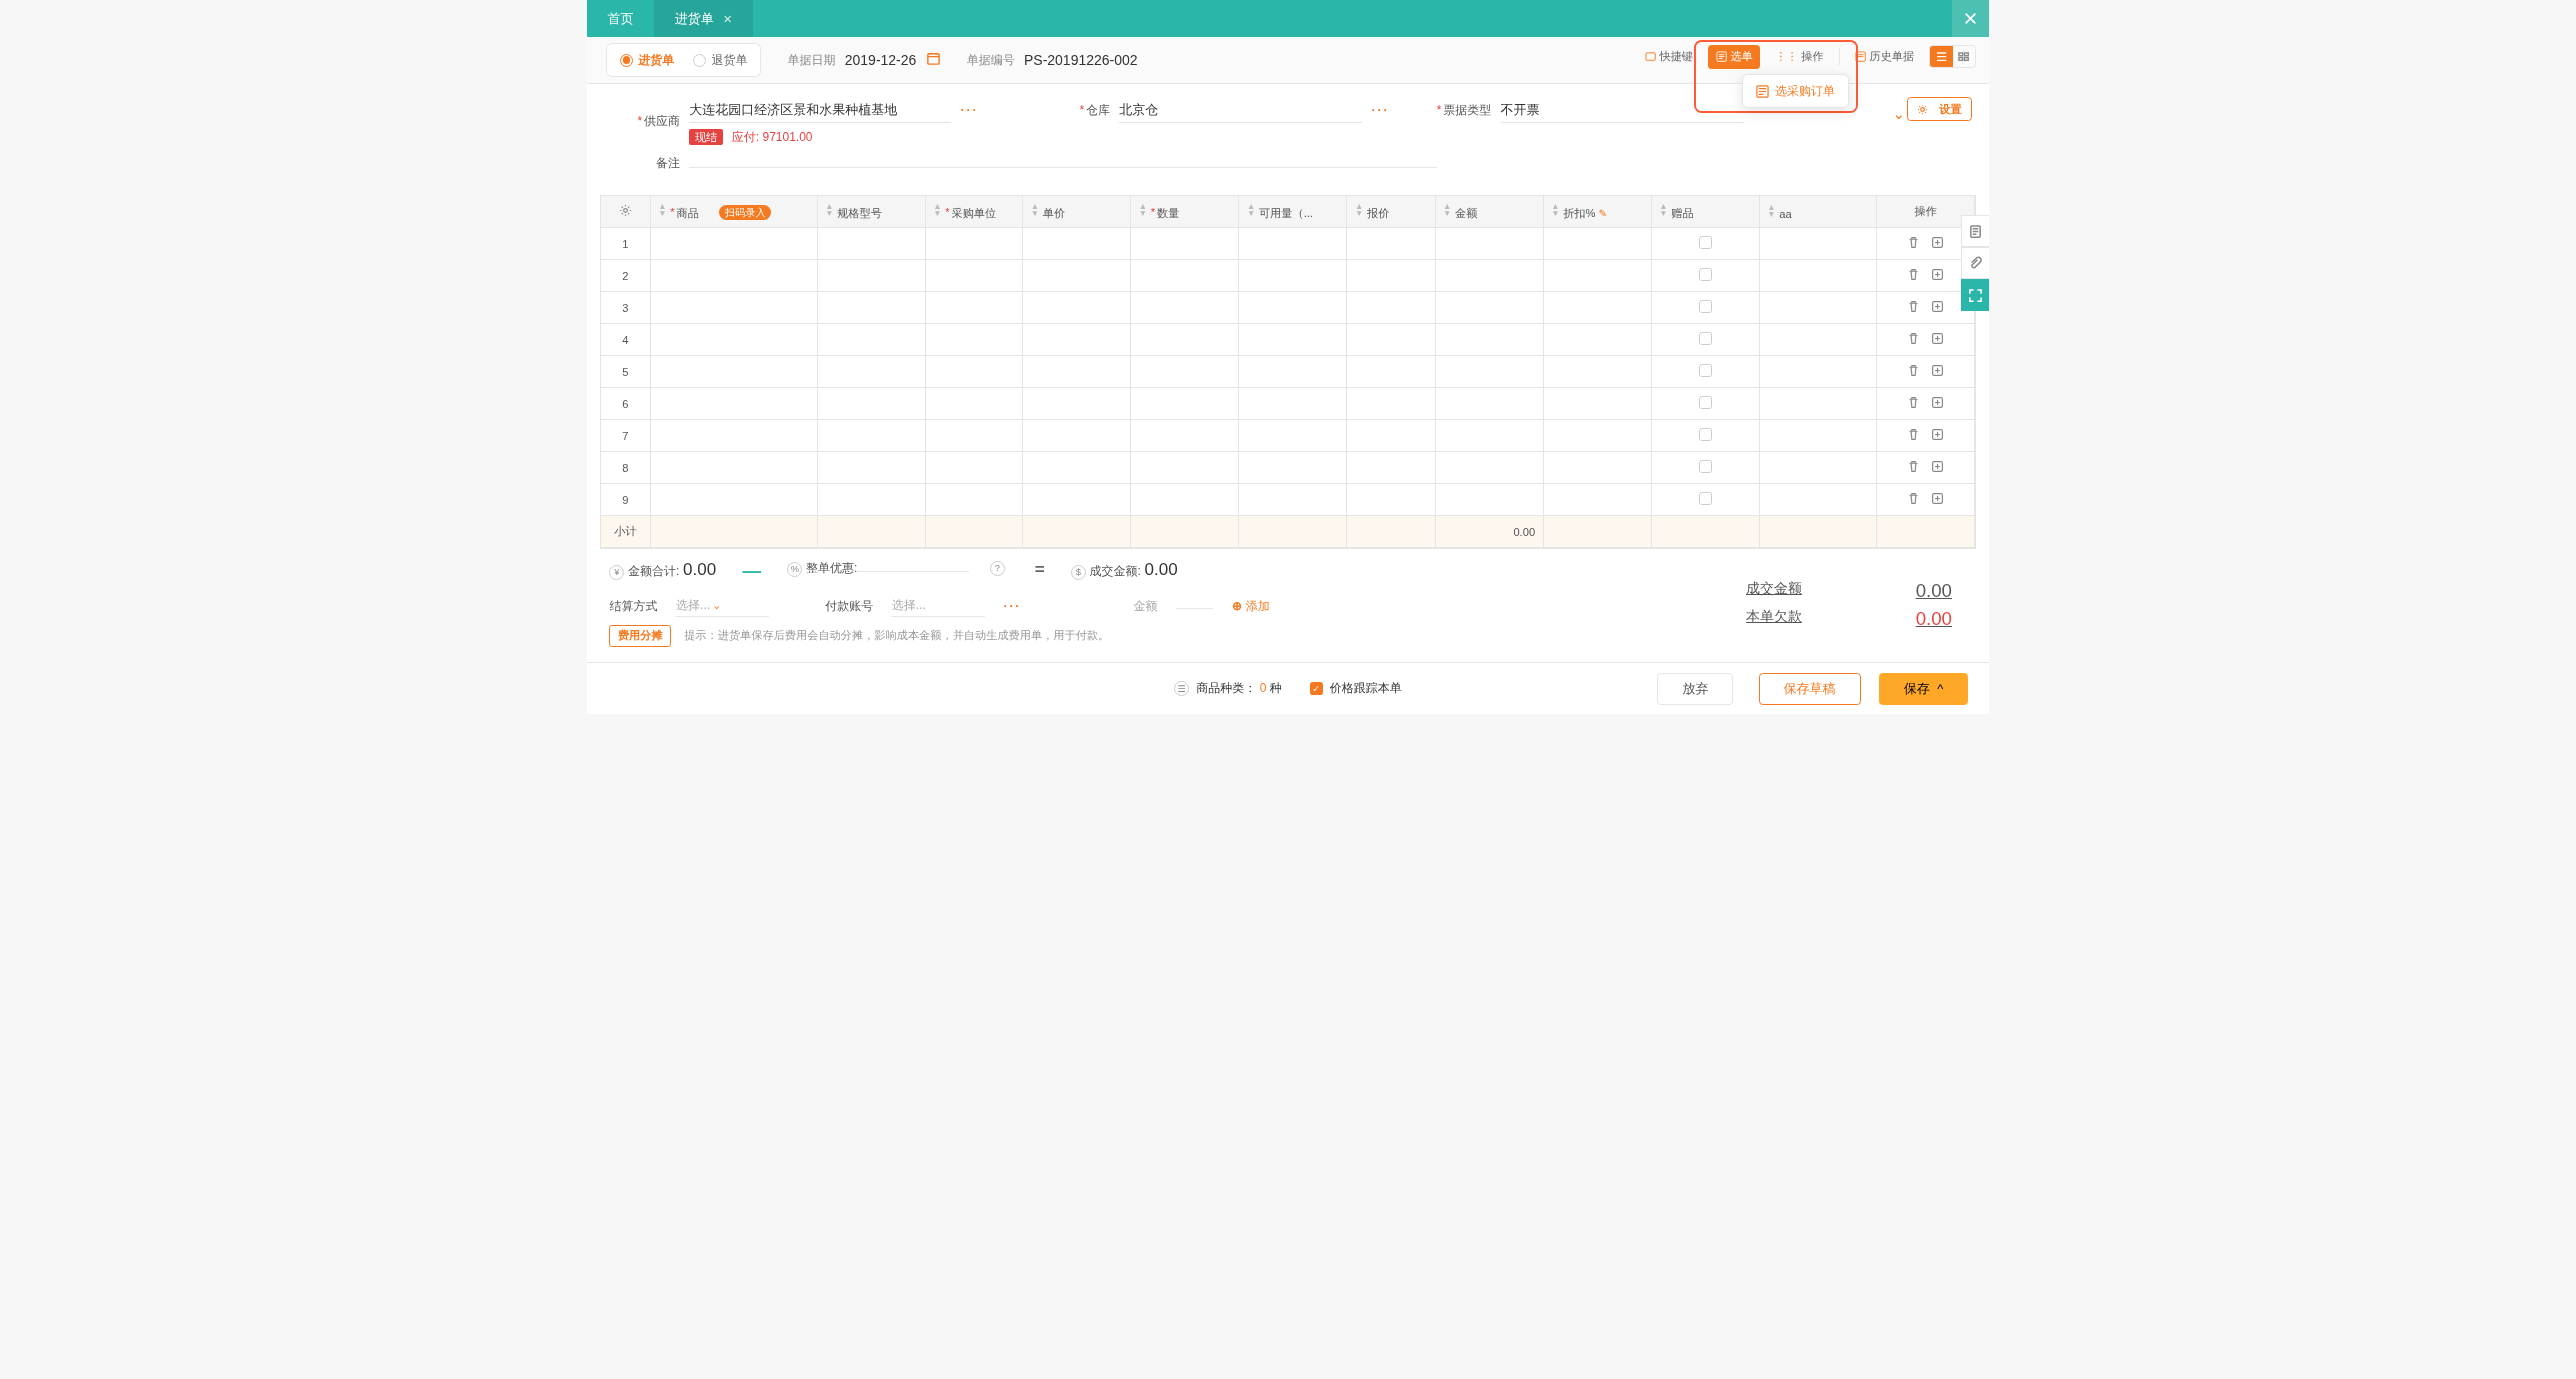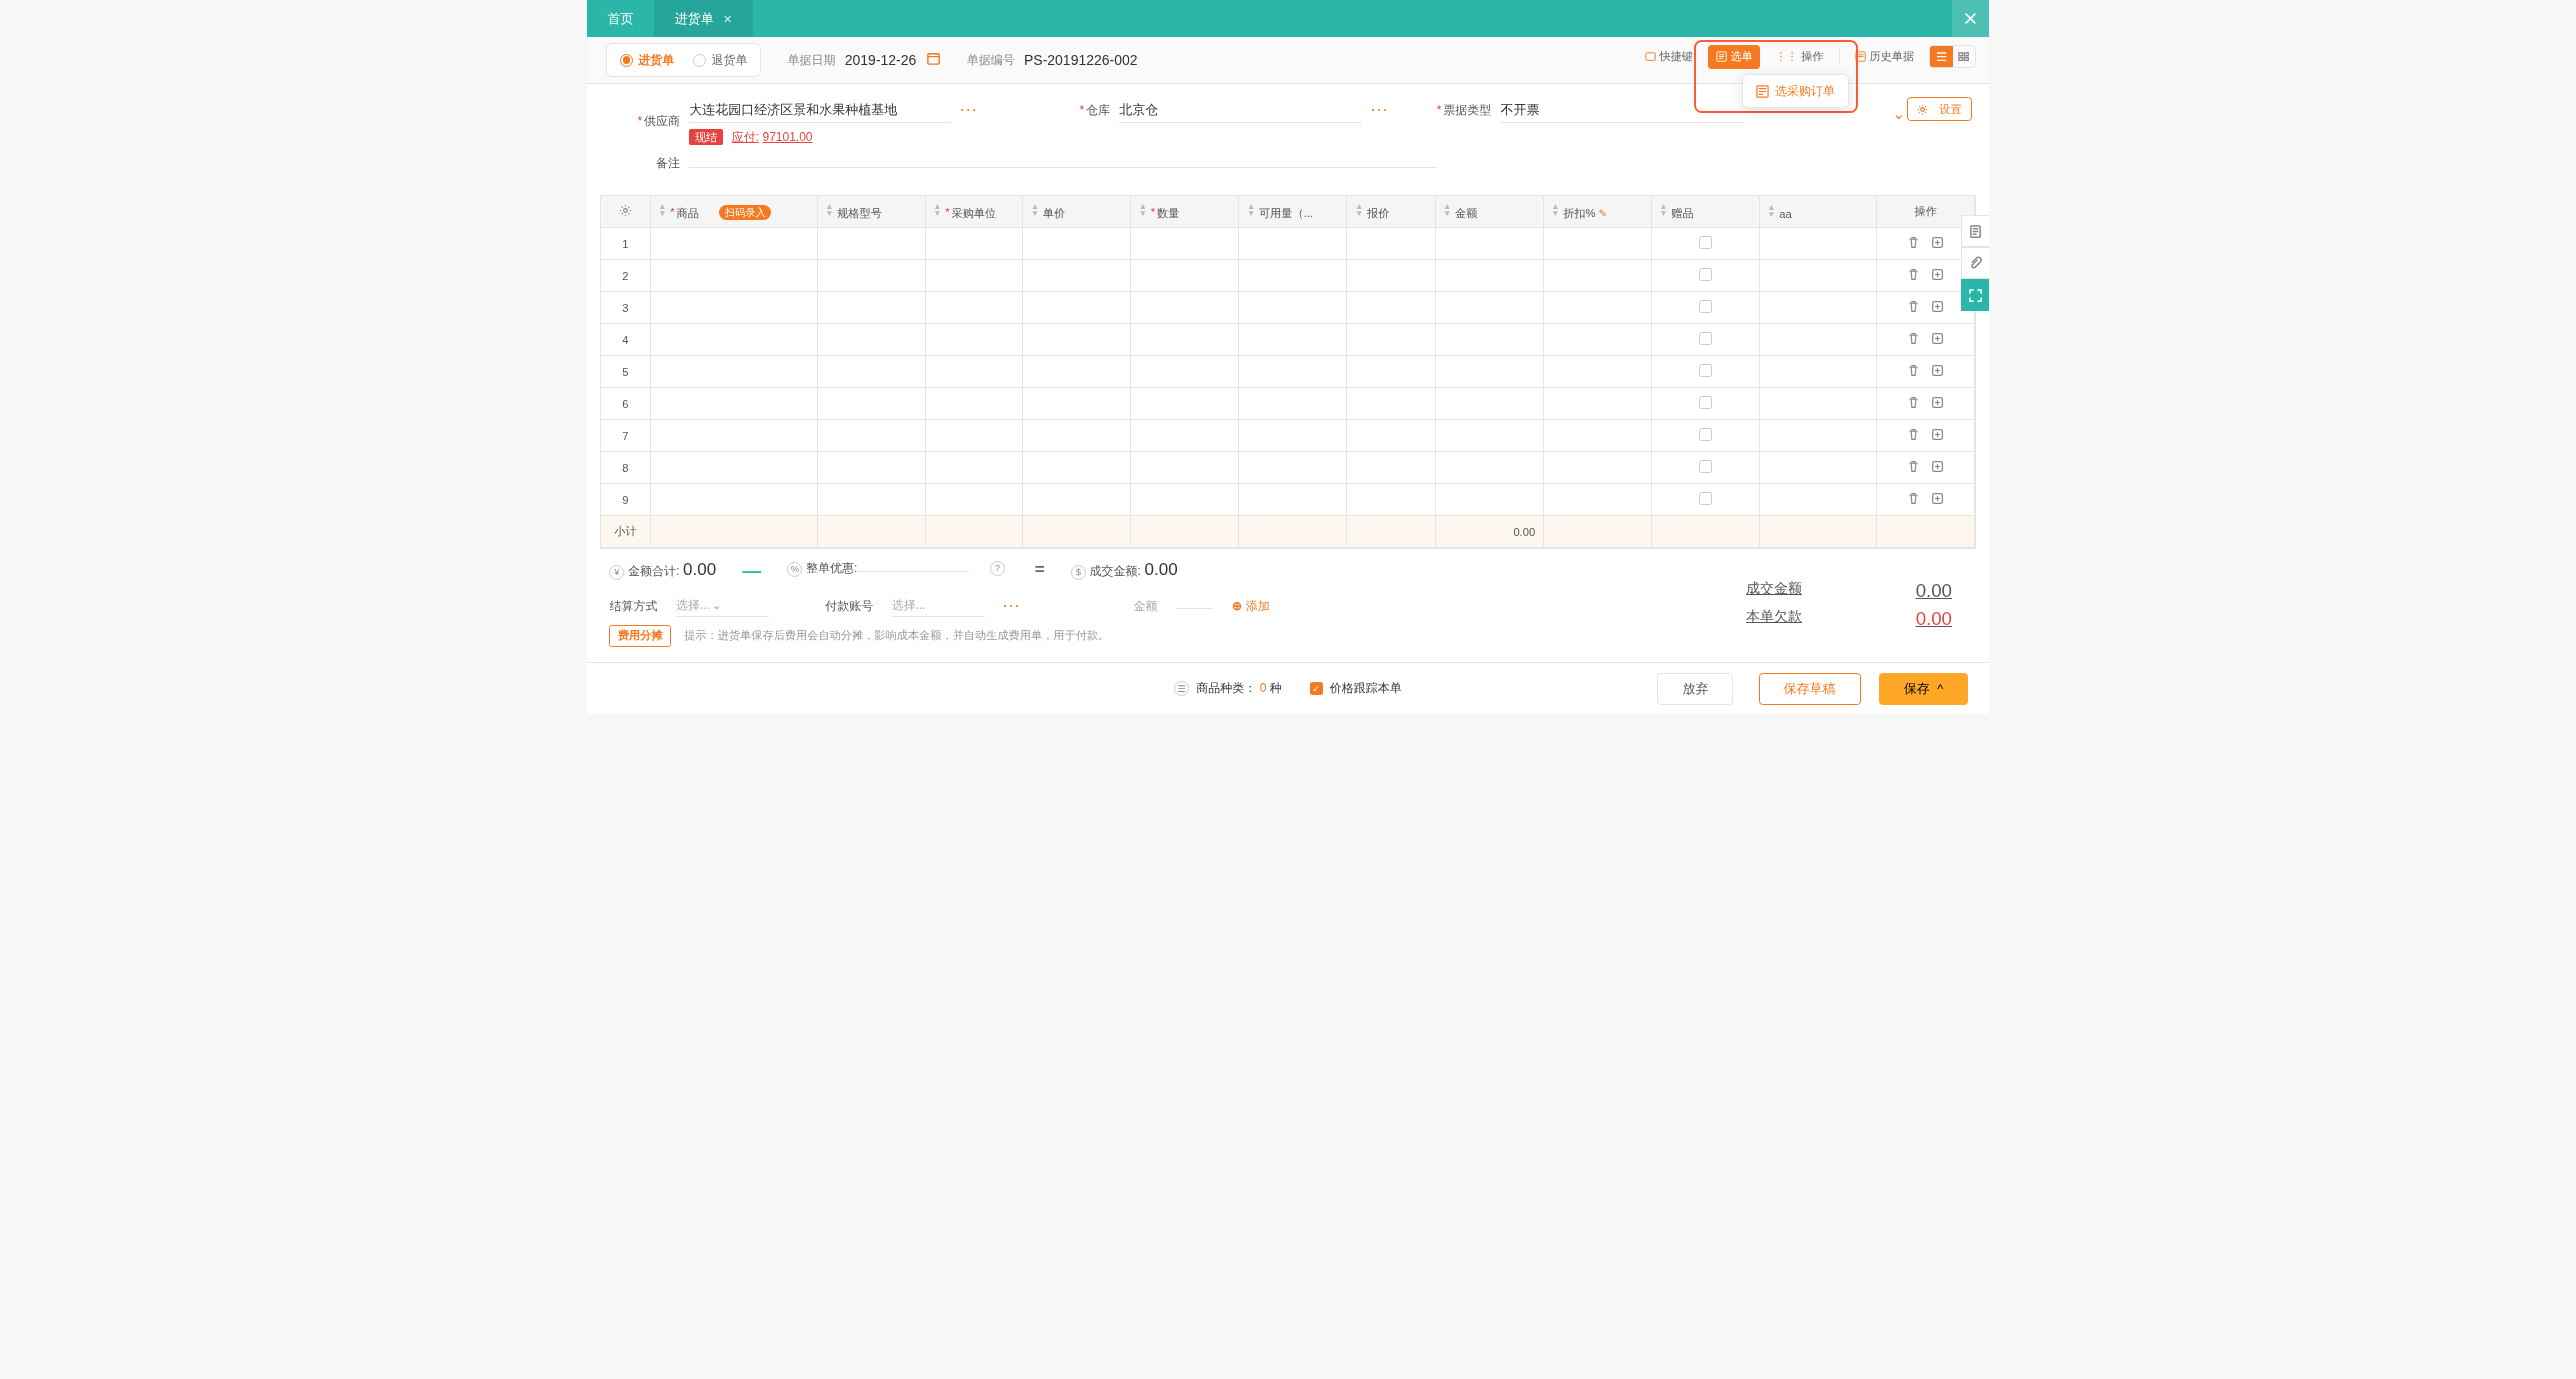--- a/index.html
+++ b/index.html
@@ -51,23 +51,23 @@
 
   
   .form-area{padding:13px 28px 5.6px 28px;position:relative;}
   .form-row{display:flex;align-items:flex-start;gap:37px;margin-bottom:9.3px;}
   .fg{display:flex;align-items:center;gap:9.3px;min-width:280px;}
   .fg .lbl{width:65px;text-align:right;color:#555;}
   .req{color:var(--red);margin-right:1.9px;}
   .underline-input{border:none;border-bottom:0.9px solid var(--border);min-width:243px;padding:3.7px 0;font-size:13px;color:#333;background:transparent;}
   .field-more{color:var(--orange);letter-spacing:1.9px;font-weight:700;cursor:pointer;}
   .badge-red{background:var(--red);color:#fff;font-size:11.2px;padding:1.9px 5.6px;border-radius:1.9px;margin-right:5.6px;}
-  .pay-amt{color:var(--red);text-decoration:underline;}
+  .pay-amt{color:var(--red);}
   .expand-caret{position:absolute;right:84px;top:20.6px;color:var(--orange);cursor:pointer;font-size:15px;}
-  .settings-btn{position:absolute;right:17px;top:13px;border:0.9px solid var(--orange);color:var(--orange);padding:3.7px 9.3px;border-radius:3.7px;font-size:11.2px;display:flex;align-items:center;gap:11px;cursor:pointer;}
+  .settings-btn{position:absolute;right:17px;top:13px;border:0.9px solid var(--orange);color:var(--orange);padding:3.7px 9.3px;border-radius:3.7px;font-size:11.2px;display:flex;align-items:center;gap:11px;cursor:pointer;font-weight:bold;}
 
   
   .grid{margin:7.5px 13px 0 13px;border:0.9px solid var(--border);}
   .grid table{width:100%;border-collapse:collapse;table-layout:fixed;}
   .grid th,.grid td{border-right:0.9px solid var(--border);border-bottom:0.9px solid var(--border);height:32px;padding:0 7.5px;font-size:11.2px;color:#555;text-align:left;white-space:nowrap;overflow:hidden;text-overflow:ellipsis;}
   .grid th{background:#f5f5f5;font-weight:500;position:relative;}
   .grid td.center,.grid th.center{text-align:center;}
   .grid td.right{text-align:right;}
   .sort-icon{color:#bbb;margin-right:3.7px;font-size:8.4px;display:inline-block;line-height:7.5px;}
   .scan-badge{background:var(--orange);color:#fff;font-size:10.3px;padding:1.9px 5.6px;border-radius:9.3px;margin-left:17px;}

